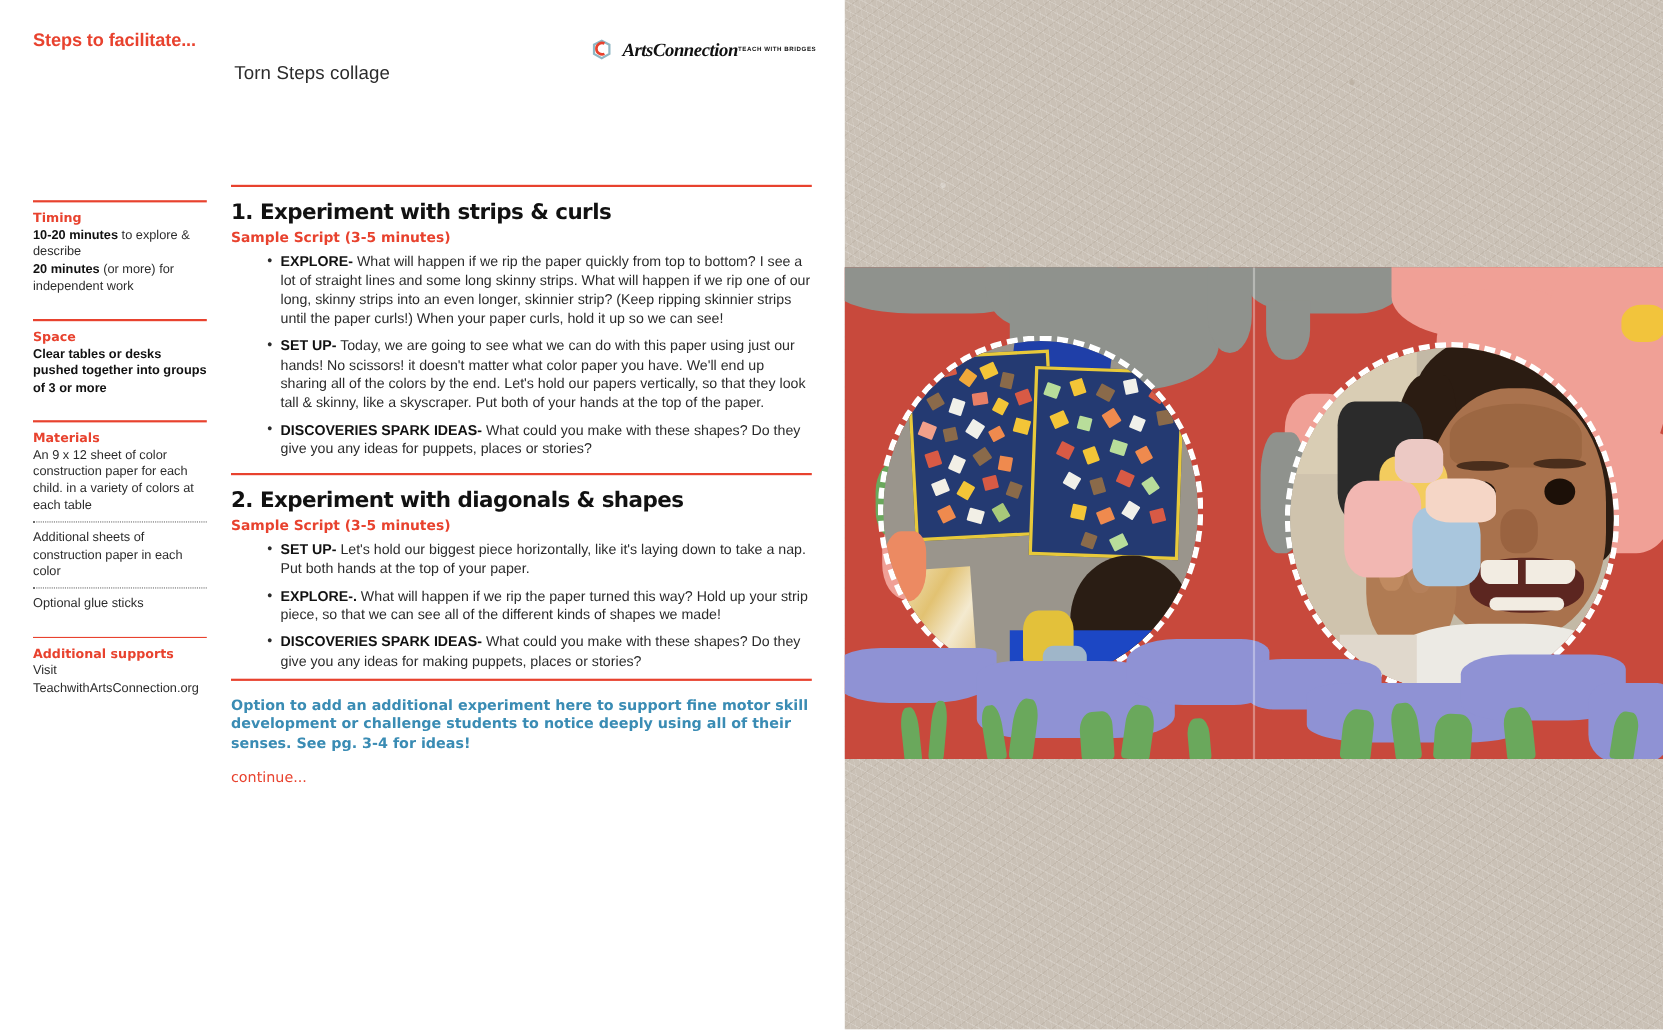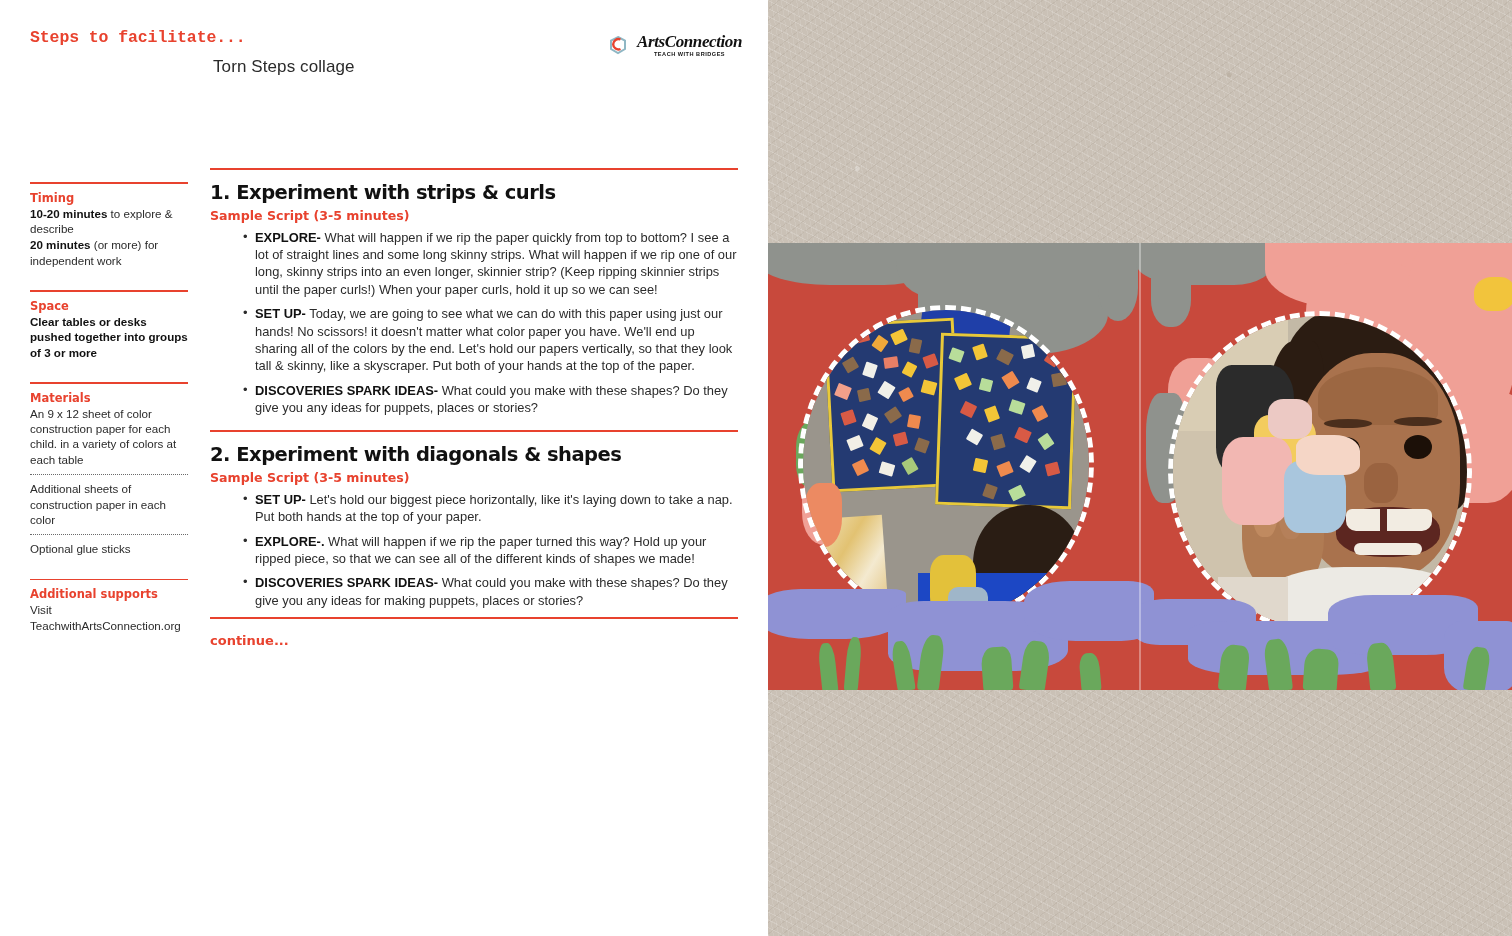--- a/index.html
+++ b/index.html
@@ -12,36 +12,36 @@
   }
   .page { position: relative; width: 1512px; height: 936px; display: flex; }
 
   
   .doc { position: relative; width: 768px; height: 936px; background: #fff; }
 
   
   .hdr { position: absolute; left: 30px; top: 28px; width: 710px; }
   .eyebrow {
     color: #e8422e; font-size: 16.5px; font-weight: bold;
-    letter-spacing: -0.1px; font-family: Liberation Mono, monospace;
+    letter-spacing: -0.1px; font-family: Liberation Sans, sans-serif;
   }
   .bigtitle {
     color: #111; font-size: 40px; font-weight: bold; line-height: 1.05;
     letter-spacing: -1.2px; margin-top: 4px;
     font-family: "DejaVu Sans", sans-serif;
   }
   .subtitle {
     color: #2b2b2b; font-size: 17px; margin-top: 10px; margin-left: 183px;
     font-weight: 400; letter-spacing: 0.1px;
   }
 
   
   .logo { position: absolute; right: 26px; top: 32px; display: flex; align-items: center; gap: 6px; }
   .logo-mark { width: 26px; height: 26px; position: relative; flex: none; }
-  .logo-txt { display: flex; flex-direction: column; align-items: center; line-height: 1; }
+  .logo-txt { display: flex; flex-direction: row; align-items: center; line-height: 1; }
   .logo-name {
     font-family: "Liberation Serif", serif; font-style: italic; font-weight: bold;
     font-size: 17px; color: #111; letter-spacing: -0.4px;
   }
   .logo-tag { font-size: 5.6px; color: #111; letter-spacing: 0.5px; font-weight: bold; margin-top: 2px; }
 
   
   .side { position: absolute; left: 30px; top: 182px; width: 160px; }
   .side-rule { height: 1.6px; background: #e8422e; width: 158px; margin: 0 0 7px 0; }
   .side-h { color: #e8422e; font-size: 11.5px; font-weight: bold; font-family: "DejaVu Sans", sans-serif; }
@@ -74,21 +74,21 @@
     font-size: 13px; color: #2b2b2b;
   }
   ul.blist li b { font-weight: bold; color: #111; }
   .blank-u { border-bottom: 1.4px solid #2b2b2b; display: inline-block; }
 
   .note {
     color: #3a8cb4; font-size: 13px; font-weight: bold; line-height: 1.35;
     margin-top: 14px; font-family: "DejaVu Sans", sans-serif;
   }
   .cont {
-    color: #e8422e; font-size: 13px; font-weight: bold; margin-top: 14px;
+    color: #e8422e; font-size: 13px; font-weight: normal; margin-top: 14px;
     font-family: "DejaVu Sans", sans-serif;
   }
 
   
   .photoside { position: absolute; left: 768px; top: 0; width: 744px; height: 936px; }
   .kraft {
     position: absolute; inset: 0;
     background-color: #cac1b6;
     background-image:
       radial-gradient(circle at 12% 18%, rgba(255,255,255,.30) 0 2px, transparent 3px),
@@ -233,29 +233,30 @@
 
       <div style="margin-top:14px">
         <div class="mrule"></div>
         <div class="sec-h">2. Experiment with diagonals &amp; shapes</div>
         <div class="script-h">Sample Script (3-5 minutes)</div>
         <ul class="blist">
           <li>
             <b>SET UP-</b><span> Let's hold our biggest piece horizontally, like it's laying down to take a nap. Put both hands at the top of your paper.</span>
           </li>
           <li>
-            <b>EXPLORE-.</b><span> What will happen if we rip the paper turned this way? Hold up your ripped piece, so that we can see all of the different kinds of shapes we made!</span>
+            <b>EXPLORE-.</b><span> What will happen if we rip the paper turned this way? Hold up your strip piece, so that we can see all of the different kinds of shapes we made!</span>
           </li>
           <li>
             <b>DISCOVERIES SPARK IDEAS-</b><span> What could you make with these shapes? Do they give you any ideas for making puppets, places or stories?</span>
           </li>
         </ul>
         <div class="mrule" style="margin-top:8px"></div>
       </div>
 
+      <div class="note">Option to add an additional experiment here to support fine motor skill development or challenge students to notice deeply using all of their senses.  See pg. 3-4 for ideas!</div>
       <div class="cont">continue...</div>
 
     </div>
   </div>
 
   <div class="photoside">
     <div class="kraft"></div>
 
     <div class="collage">
 

